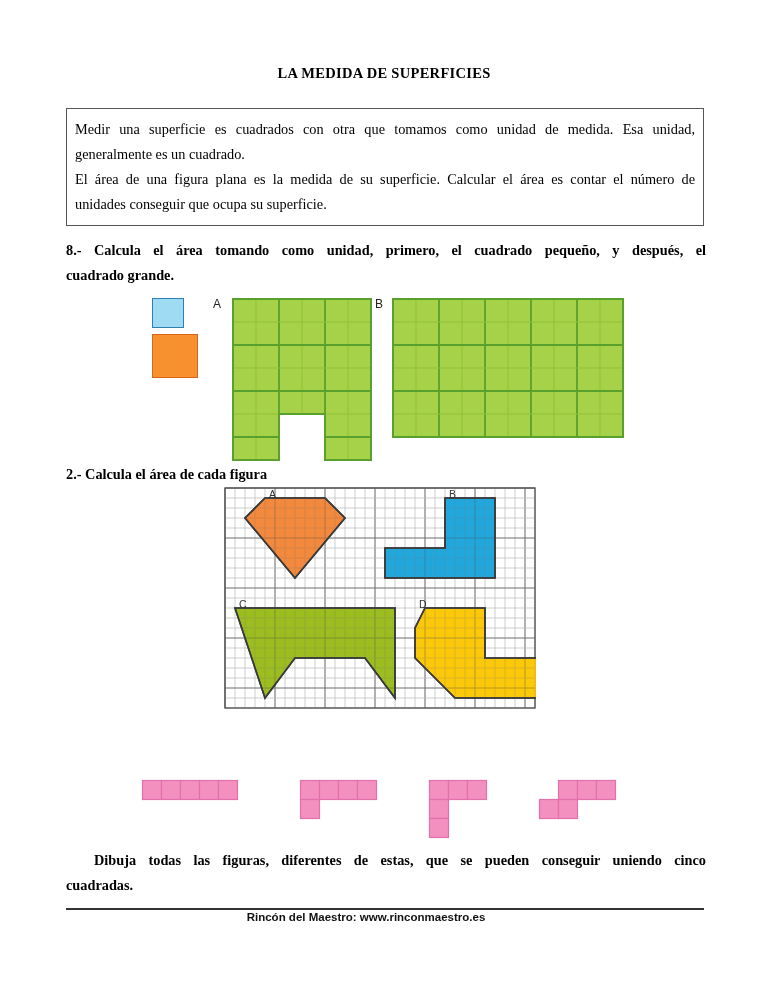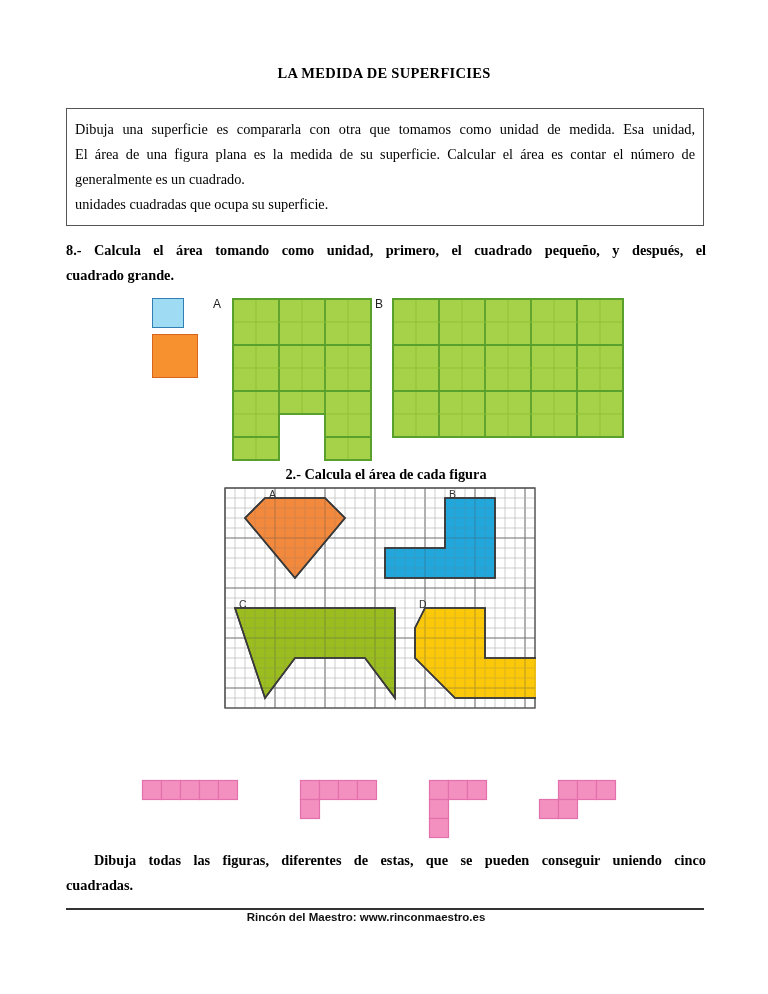--- a/index.html
+++ b/index.html
@@ -49,21 +49,20 @@
   }
   .intro-line.j { text-align-last: justify; }
 
   
   .ex-head {
     position: absolute;
     font-weight: bold;
     font-size: 14.3px;
     line-height: 25px;
     font-family: "Liberation Serif", serif;
-    text-align: center;
   }
   #ex1-head { left: 66px; top: 238px; width: 640px; text-align: justify; }
   #ex1-head .l1 { display: block; text-align-last: justify; }
   #ex2-head { left: 66px; top: 462px; width: 640px; }
   #ex3-head { left: 66px; top: 742px; width: 645px; }
   #ex3-foot { left: 66px; top: 848px; width: 640px; text-align: justify; }
   #ex3-foot .l1 { display: block; text-align-last: justify; margin-left: 28px; }
 
   
   .unit-blue {
@@ -128,24 +127,24 @@
   }
 </style>
 </head>
 <body>
 
 <div class="page">
 
   <div class="title">LA MEDIDA DE SUPERFICIES</div>
 
   <div class="intro-box">
-    <div class="intro-line j">Dibuja una superficie es compararla con otra que tomamos como unidad de medida. Esa unidad,</div>
+    <div class="intro-line j">Medir una superficie es cuadrados con otra que tomamos como unidad de medida. Esa unidad,</div>
+    <div class="intro-line">generalmente es un cuadrado.</div>
     <div class="intro-line j">El área de una figura plana es la medida de su superficie. Calcular el área es contar el número de</div>
-    <div class="intro-line">generalmente es un cuadrado.</div>
-    <div class="intro-line">unidades cuadradas que ocupa su superficie.</div>
+    <div class="intro-line">unidades conseguir que ocupa su superficie.</div>
   </div>
 
   <div class="ex-head" id="ex1-head">
     <span class="l1">8.- Calcula el área tomando como unidad, primero, el cuadrado pequeño, y después, el</span>
     <span>cuadrado grande.</span>
   </div>
 
   <div class="unit-blue"></div>
   <div class="unit-orange"></div>
 

